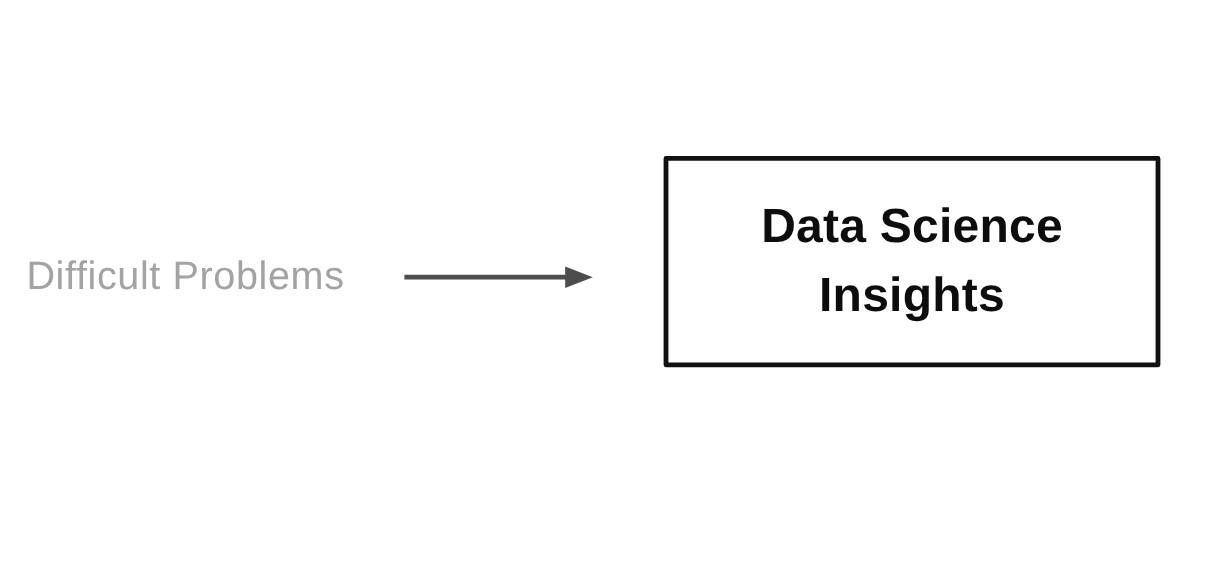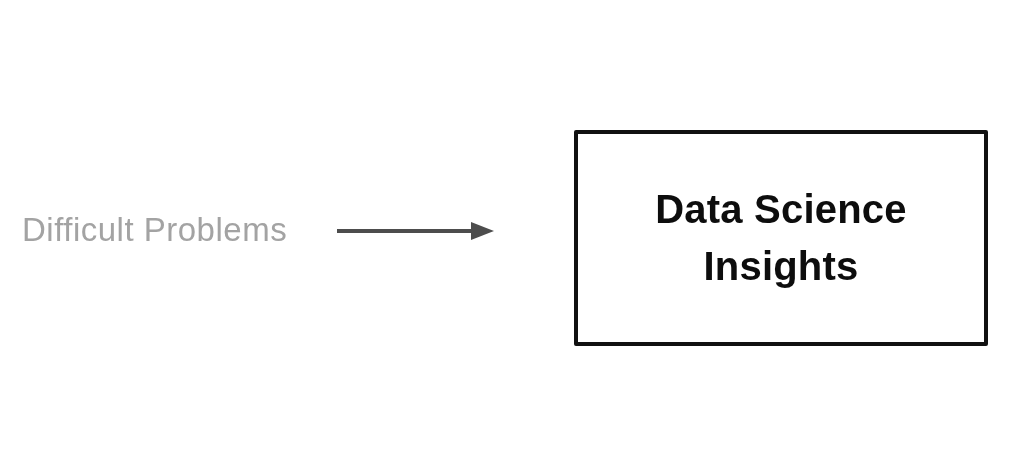--- a/index.html
+++ b/index.html
@@ -30,29 +30,28 @@
   .arrow {
     position: absolute;
     left: 336px;
     top: 219px;
   }
   .target-box {
     position: absolute;
     left: 553px;
     top: 130px;
     width: 414px;
-    height: 216px;
+    height: 176px;
     box-sizing: border-box;
     border: 4px solid #111111;
     border-radius: 2px;
     background: #ffffff;
     display: flex;
     align-items: center;
     justify-content: center;
-    margin-left: 21px;
   }
   .target-box-label {
     font-size: 40px;
     font-weight: 700;
     line-height: 57px;
     color: #0d0d0d;
     text-align: center;
     max-width: 340px;
     letter-spacing: 0.2px;
   }

